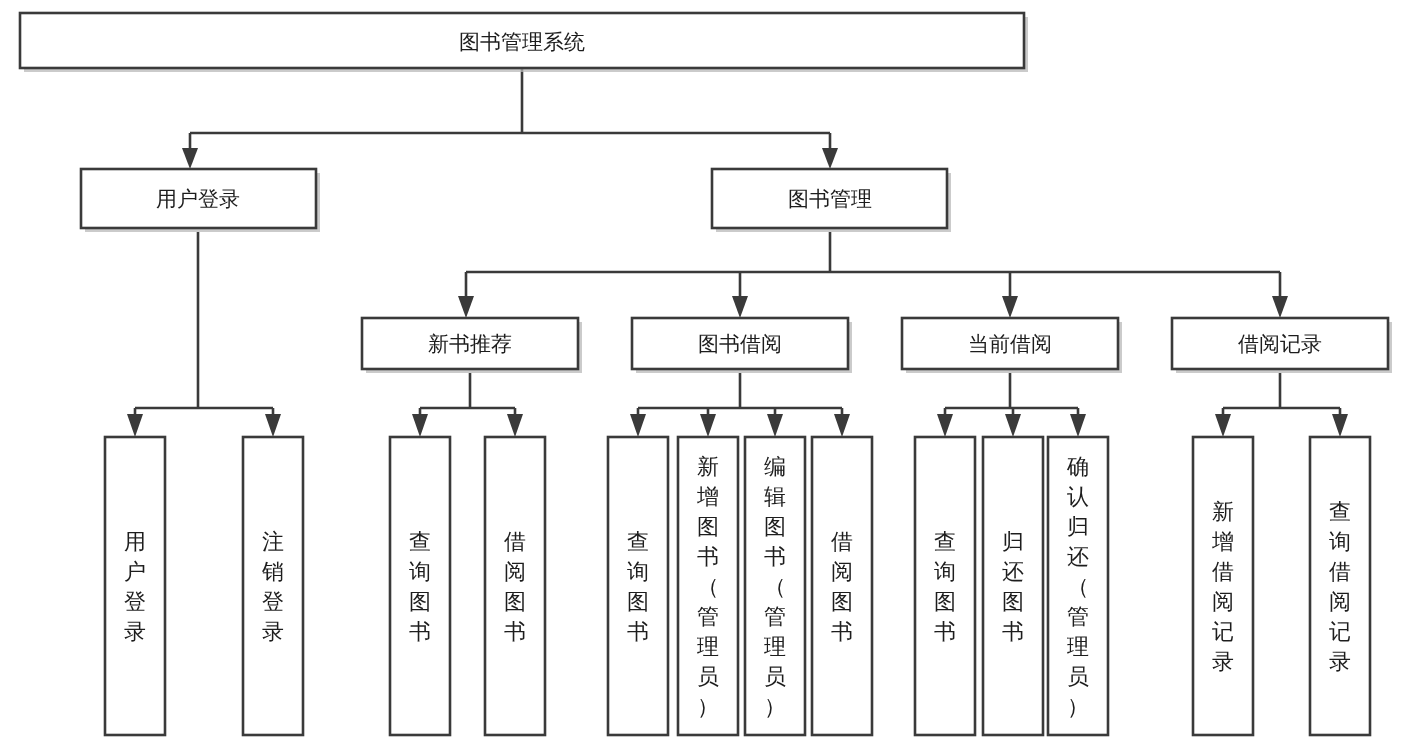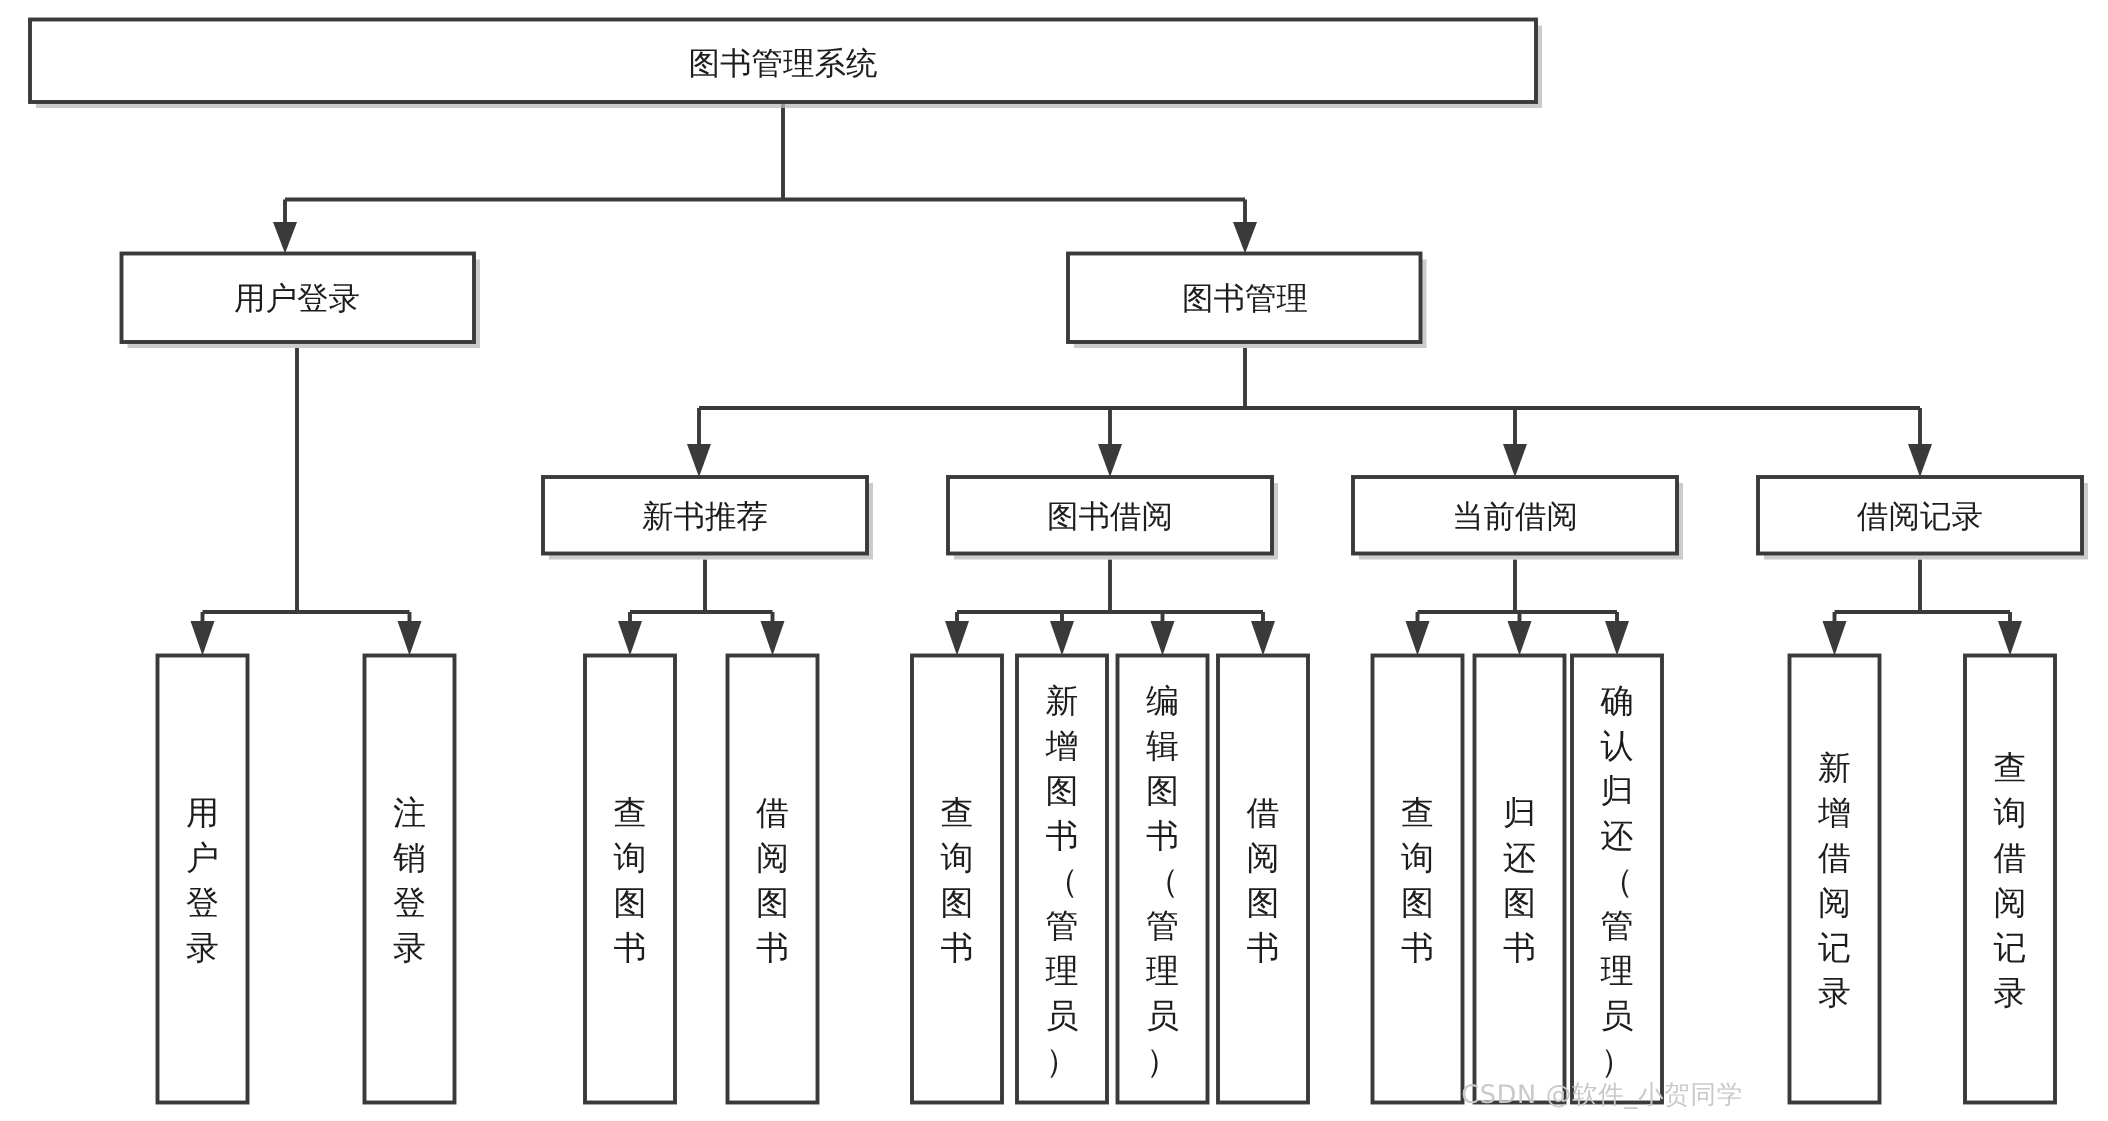--- a/index.html
+++ b/index.html
@@ -233,14 +233,13 @@
       <rect class="node-box" x="1193" y="437" width="60" height="298"></rect>
       <text class="node-label-vert" x="1223" y="586"><tspan x="1223" y="519.4">新</tspan><tspan x="1223" y="549.4">增</tspan><tspan x="1223" y="579.4">借</tspan><tspan x="1223" y="609.4">阅</tspan><tspan x="1223" y="639.4">记</tspan><tspan x="1223" y="669.4">录</tspan></text>
     </g>
     <g>
       <rect class="node-box" x="1310" y="437" width="60" height="298"></rect>
       <text class="node-label-vert" x="1340" y="586"><tspan x="1340" y="519.4">查</tspan><tspan x="1340" y="549.4">询</tspan><tspan x="1340" y="579.4">借</tspan><tspan x="1340" y="609.4">阅</tspan><tspan x="1340" y="639.4">记</tspan><tspan x="1340" y="669.4">录</tspan></text>
     </g>
 
   </svg>
 
-  <div class="watermark">CSDN @软件_小贺同学</div>
 </div>
 
 </body></html>

